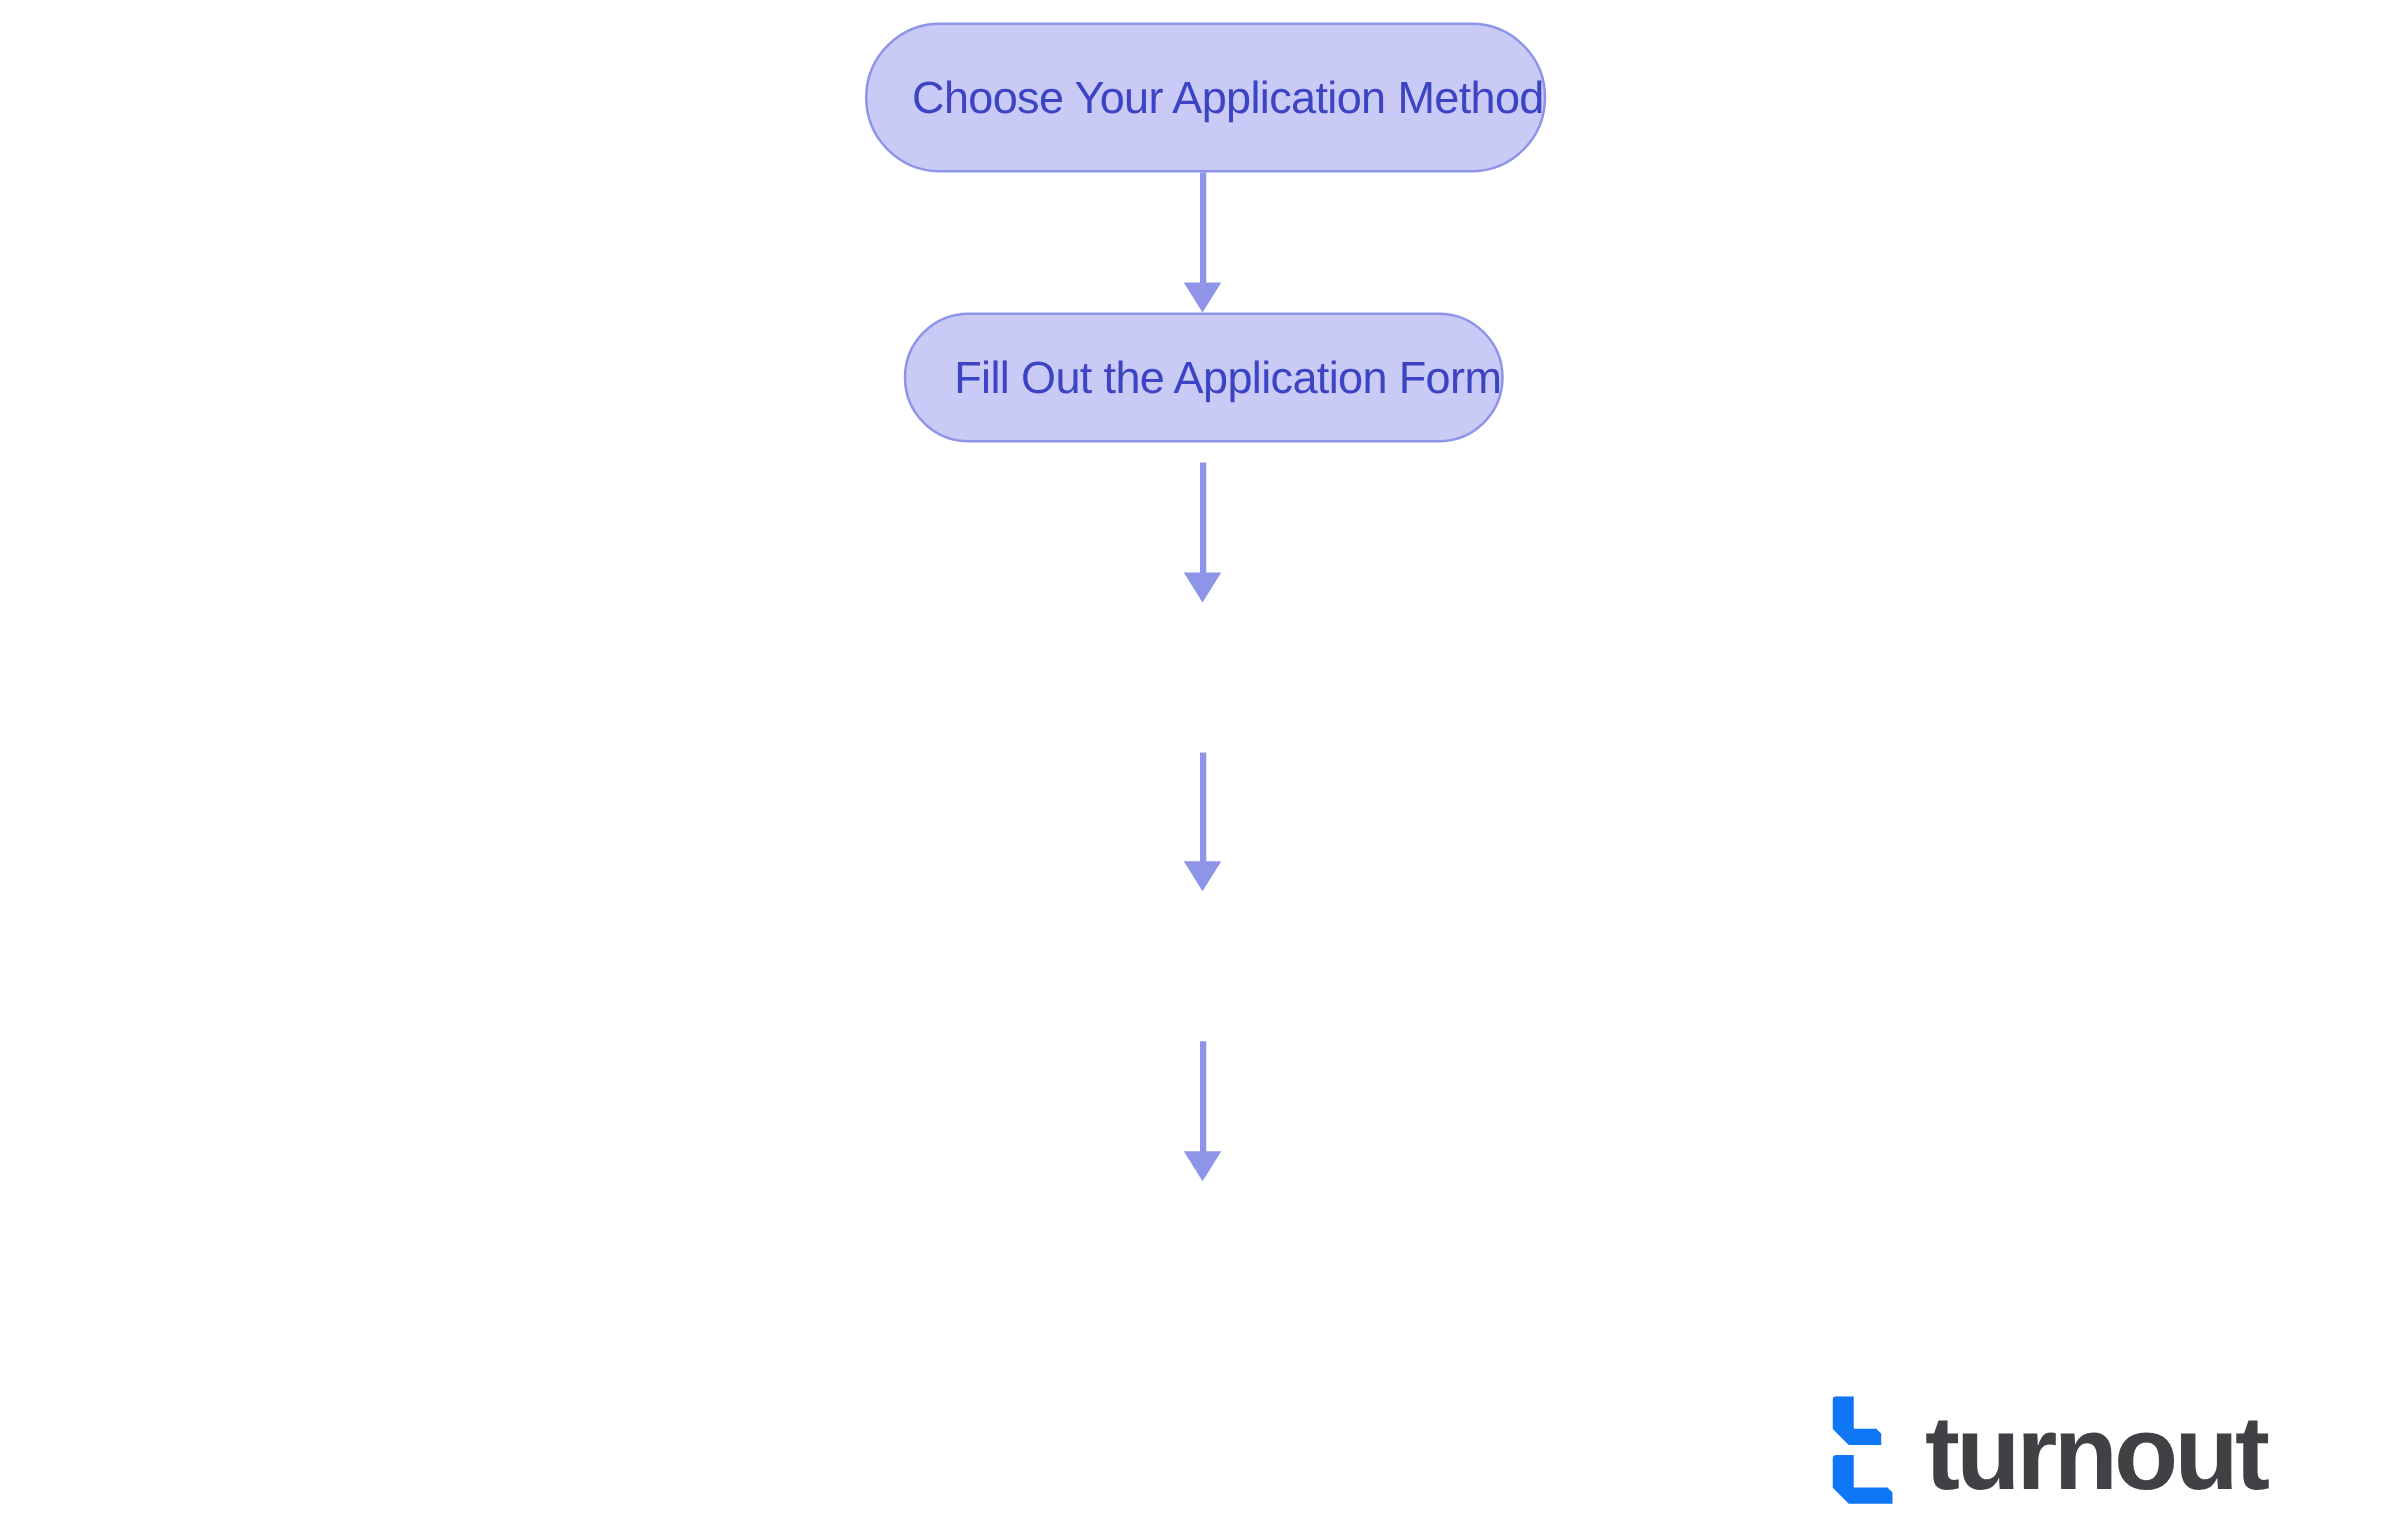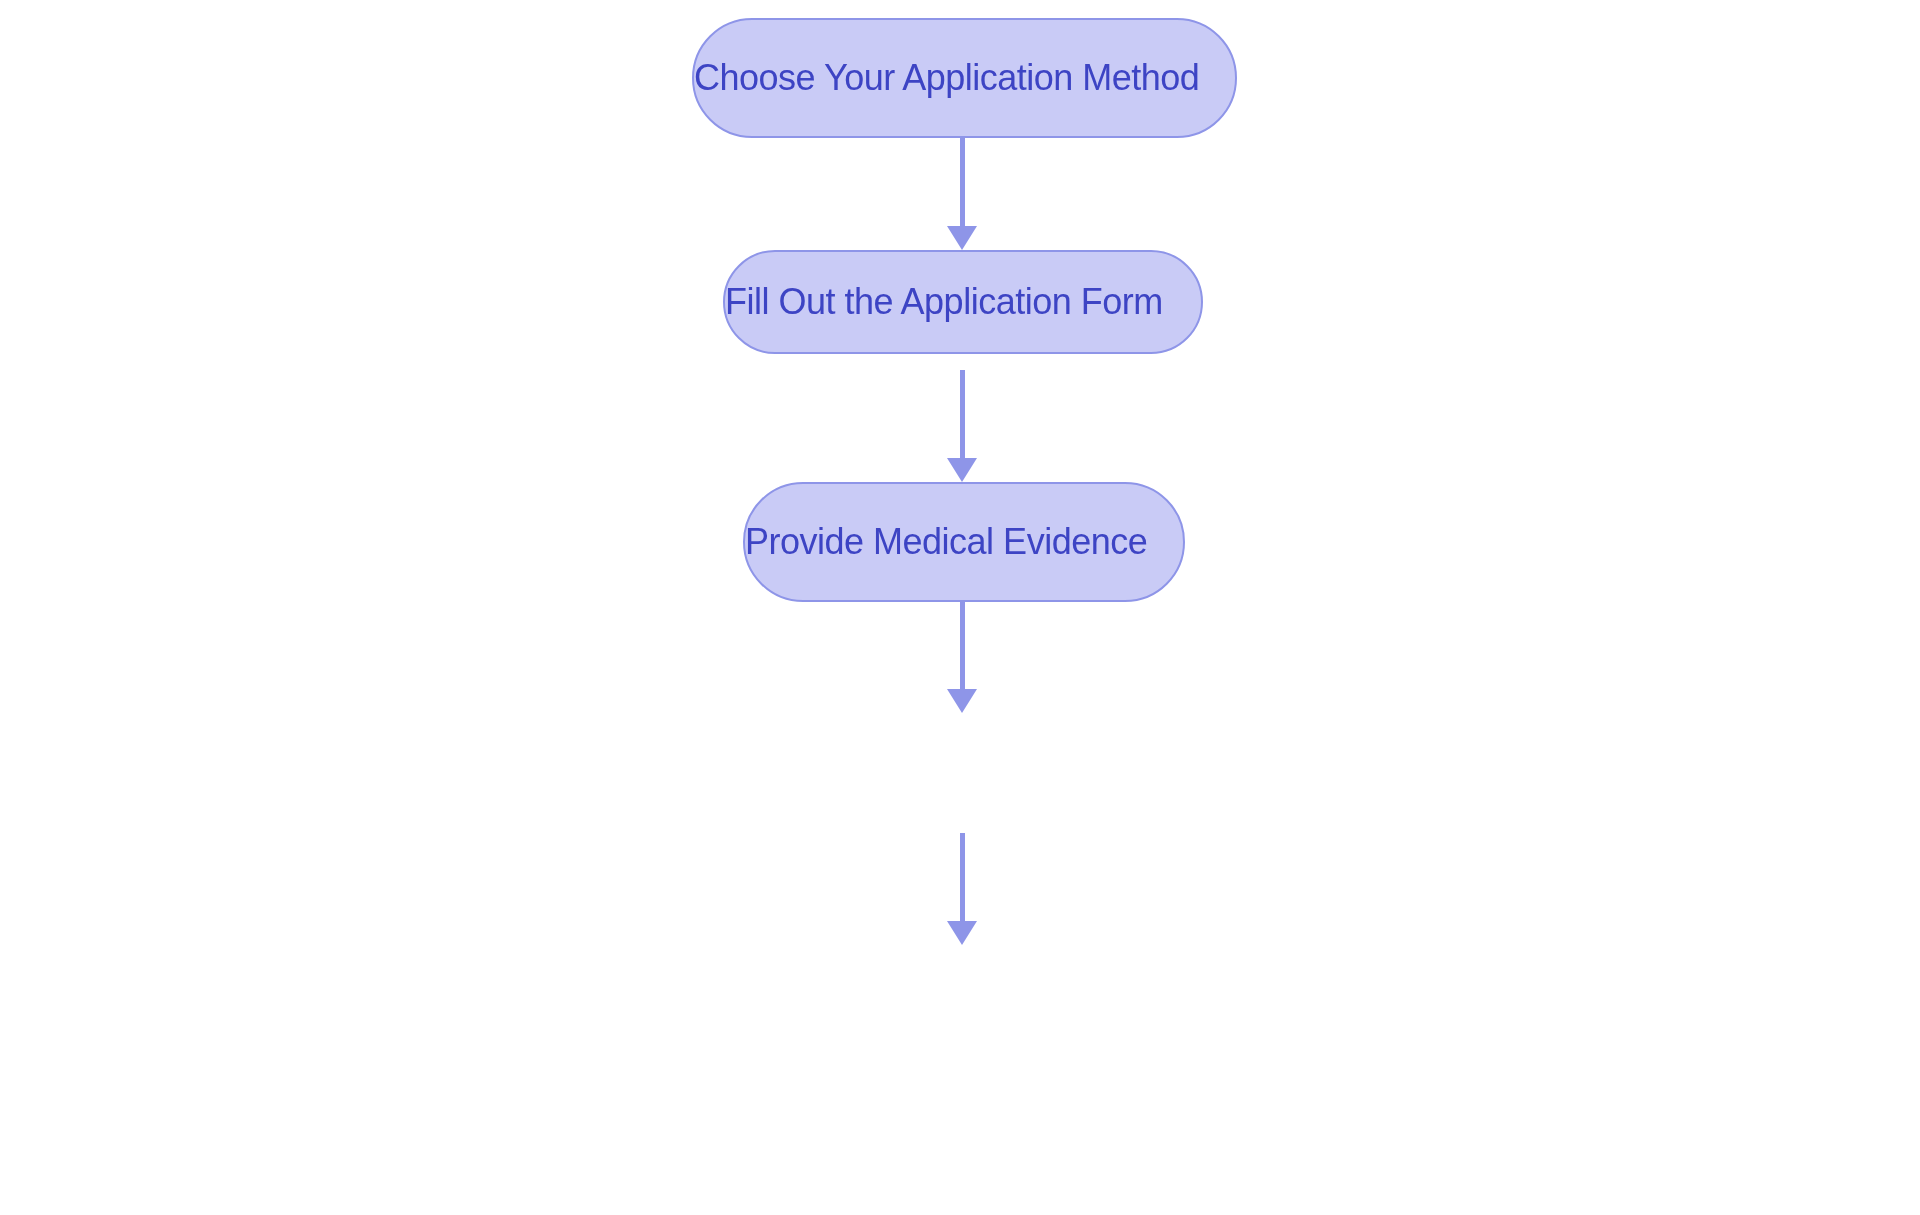--- a/index.html
+++ b/index.html
@@ -17,21 +17,21 @@
   }
   
   .node {
     position: absolute;
     box-sizing: border-box;
     background: var(--node-fill, #c9cbf6);
     border: 2px solid var(--node-border, #8e95e8);
     border-radius: 60px;
     display: flex;
     align-items: center;
-    justify-content: flex-start;
+    justify-content: flex-end;
   }
   .node-label {
     color: var(--node-text, #3d44c4);
     font-size: 36px;
     letter-spacing: -0.5px;
     white-space: nowrap;
     text-align: center;
   }
   .n1 { left: 692px; top: 18px;  width: 545px; height: 120px; }
   .n2 { left: 723px; top: 250px; width: 480px; height: 104px; }
@@ -110,30 +110,34 @@
 
   <div class="node n2">
     <span class="node-label">Fill Out the Application Form</span>
   </div>
 
   <div class="arrow a2">
     <div class="arrow-line"></div>
     <div class="arrow-head"></div>
   </div>
 
-  <div class="node n3">
-    <span class="node-label">Provide Medical Evidence</span>
-  </div>
 
   <div class="arrow a3">
     <div class="arrow-line"></div>
     <div class="arrow-head"></div>
   </div>
 
 
   <div class="arrow a4">
     <div class="arrow-line"></div>
     <div class="arrow-head"></div>
   </div>
 
 
+  <div class="logo">
+    <svg class="logo-icon" viewBox="0 0 49 87" width="49" height="87" aria-hidden="true">
+      <path d="M0,3 Q0,0 3,0 H17 V26 H35 L39,30 V39 H13 L0,26 Z"></path>
+      <path d="M0,50 Q0,47 3,47 H17 V73 H44 L48,77 V86 H13 L0,73 Z"></path>
+    </svg>
+    <div class="wordmark">turnout</div>
+  </div>
 
 </div>
 
 </body></html>

